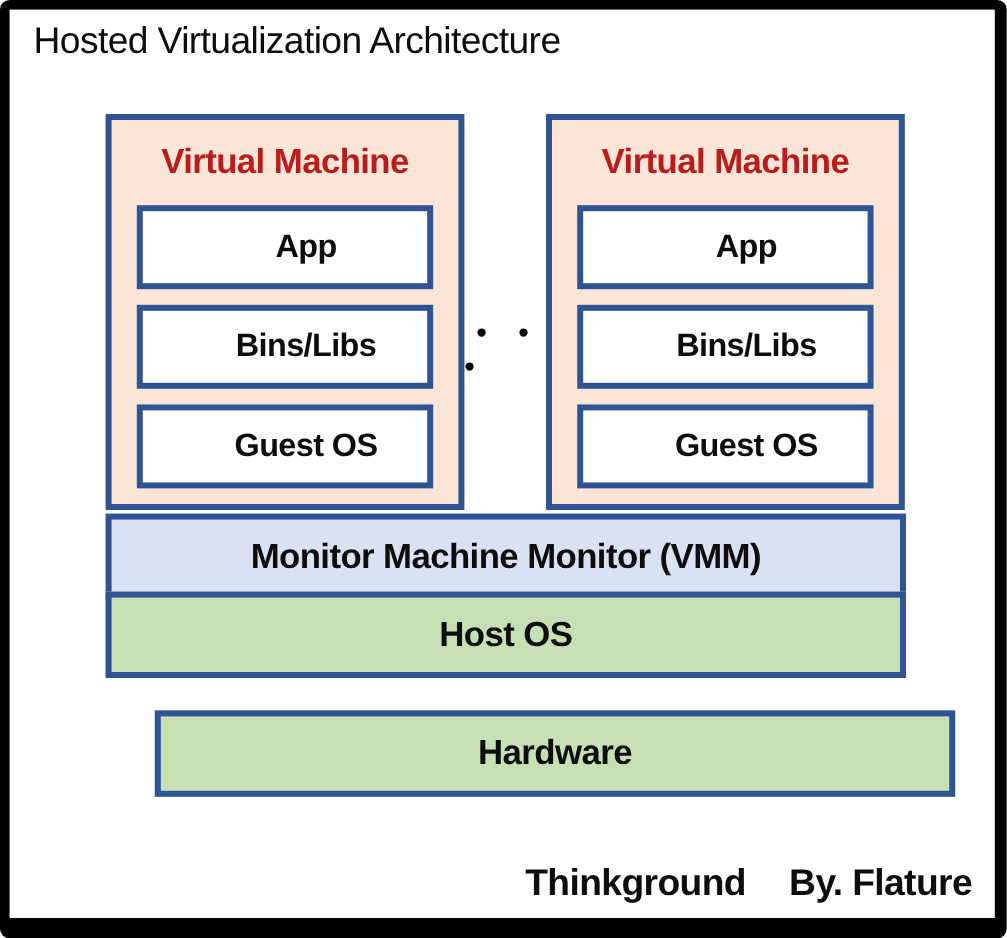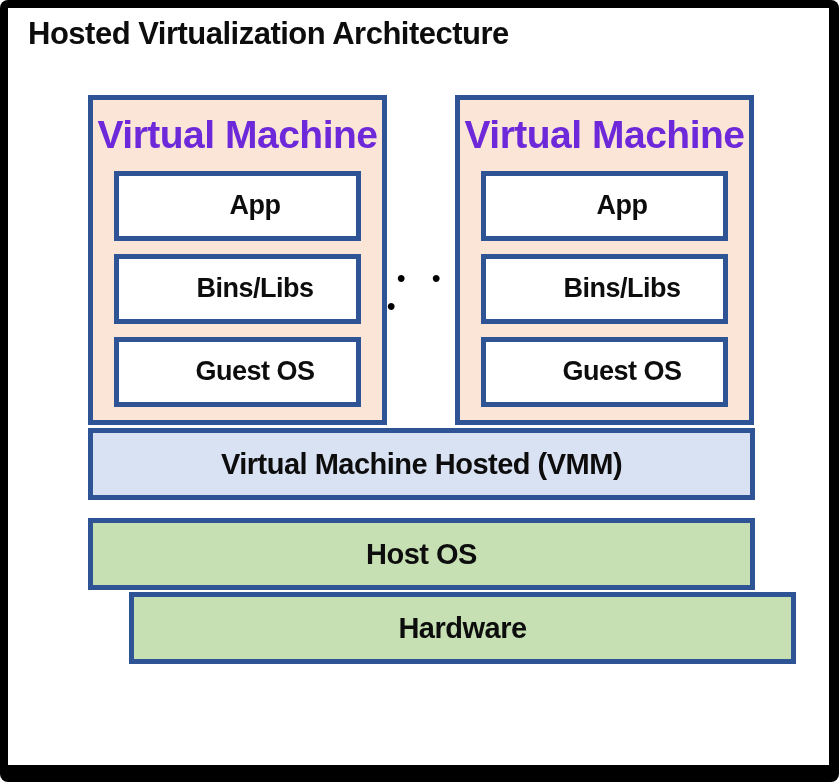--- a/index.html
+++ b/index.html
@@ -17,42 +17,42 @@
   }
   .canvas {
     position: absolute;
     left: 8px; top: 8px;
     width: 821px; height: 757px;
     background: #ffffff;
   }
   .page-title {
     position: absolute;
     left: 28px; top: 16px;
-    font-size: 31px; font-weight: 700;
+    font-size: 31px; font-weight: 400;
     letter-spacing: -0.5px;
     color: #0d0d0d;
     white-space: nowrap;
   }
   .vm-box {
     position: absolute;
     top: 95px;
     width: 299px; height: 330px;
     background: var(--vm-fill, #FBE5D6);
     border: 5px solid var(--border-blue, #2F5496);
     display: flex;
     flex-direction: column;
   }
   .vm-left  { left: 88px; }
   .vm-right { left: 455px; }
   .vm-title {
     height: 72px;
     display: flex; align-items: center; justify-content: center;
-    font-size: 39px; font-weight: 700;
+    font-size: 29px; font-weight: 700;
     letter-spacing: -0.5px;
-    color: #6d28d9;
+    color: #b91c1c;
   }
   .layer-box {
     height: 71px;
     margin: 0 21px 13px 21px;
     background: #ffffff;
     border: 5px solid var(--border-blue, #2F5496);
     display: flex; align-items: center; justify-content: center;
     font-size: 27px; font-weight: 700;
     letter-spacing: -0.5px;
     color: #0d0d0d;
@@ -72,21 +72,21 @@
     position: absolute;
     left: 88px;
     width: 667px; height: 72px;
     border: 5px solid var(--border-blue, #2F5496);
     display: flex; align-items: center; justify-content: center;
     font-size: 29px; font-weight: 700;
     letter-spacing: -0.5px;
     color: #0d0d0d;
   }
   .stack-vmm      { top: 428px; background: var(--vmm-fill, #D9E2F3); }
-  .stack-host     { top: 518px; background: var(--os-fill, #C6E0B4); }
+  .stack-host     { top: 493px; background: var(--os-fill, #C6E0B4); }
   .stack-hardware { top: 592px; background: var(--os-fill, #C6E0B4); margin-left: 41px; }
   .footer {
     position: absolute;
     right: 29px; top: 718px;
     display: flex; gap: 36px;
     font-size: 31px; font-weight: 700;
     letter-spacing: -0.5px;
     color: #0d0d0d;
     white-space: nowrap;
   }
@@ -108,17 +108,21 @@
 
   <div class="vm-separator">• • •</div>
 
   <div class="vm-box vm-right">
     <div class="vm-title">Virtual Machine</div>
     <div class="layer-box">App</div>
     <div class="layer-box">Bins/Libs</div>
     <div class="layer-box">Guest OS</div>
   </div>
 
-  <div class="stack-box stack-vmm">Virtual Machine Hosted (VMM)</div>
+  <div class="stack-box stack-vmm">Monitor Machine Monitor (VMM)</div>
   <div class="stack-box stack-host">Host OS</div>
   <div class="stack-box stack-hardware">Hardware</div>
 
+  <div class="footer">
+    <span>Thinkground</span>
+    <span>By. Flature</span>
+  </div>
 </div>
 
 </body></html>

